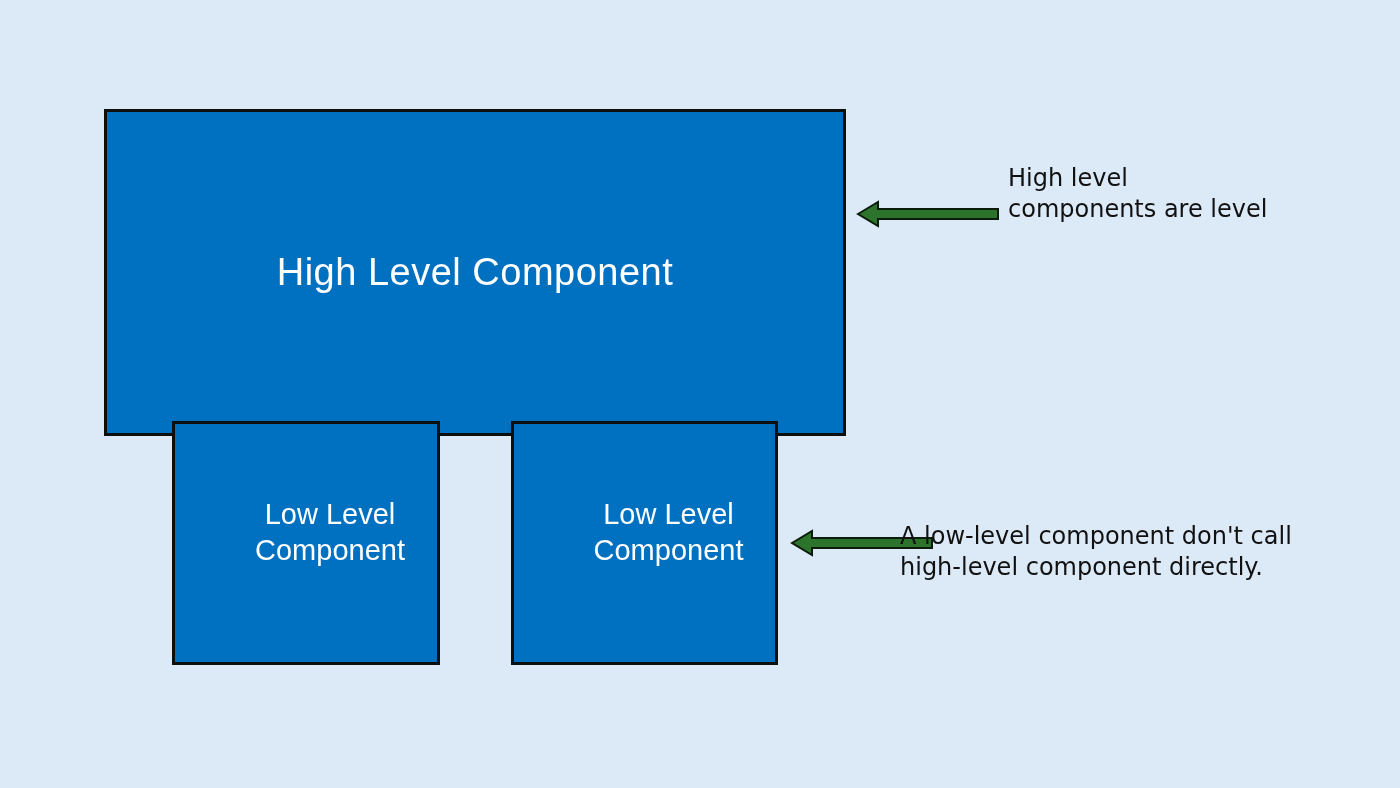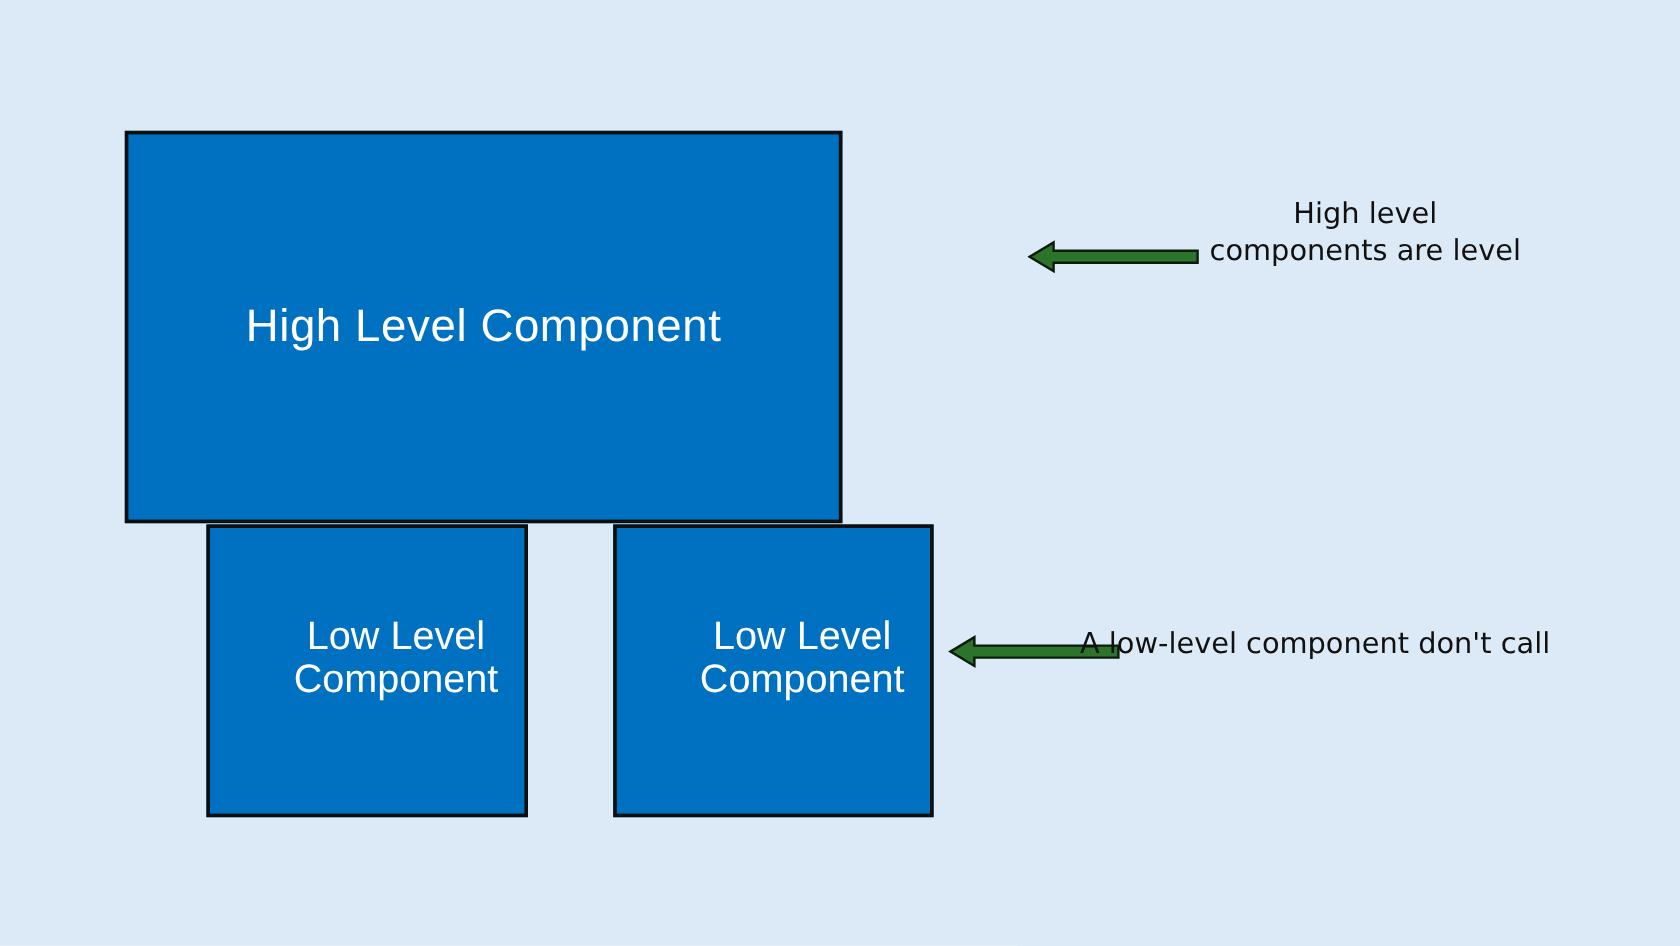--- a/index.html
+++ b/index.html
@@ -21,29 +21,29 @@
     border: 3px solid #0c0f0c;
     display: flex;
     align-items: center;
     justify-content: center;
     color: #ffffff;
     text-align: center;
   }
   .box-high {
     left: 104px;
     top: 109px;
-    width: 598px;
+    width: 742px;
     height: 327px;
     font-size: 38px;
     letter-spacing: 0.5px;
   }
   .box-low {
-    top: 437px;
+    top: 421px;
     height: 244px;
-    font-size: 33px;
+    font-size: 29px;
     line-height: 36px;
     padding-left: 48px;
   }
   .box-low-left {
     left: 172px;
     width: 268px;
   }
   .box-low-right {
     left: 511px;
     width: 267px;
@@ -66,21 +66,20 @@
     position: absolute;
     color: #111111;
     font-family: "DejaVu Sans", sans-serif;
     font-size: 24px;
     line-height: 31px;
     white-space: nowrap;
   }
   .annotation-high {
     left: 1008px;
     top: 163px;
-    text-align: center;
   }
   .annotation-low {
     left: 900px;
     top: 521px;
   }
 </style>
 </head>
 <body>
 
 <div class="canvas">
@@ -111,15 +110,16 @@
     <polygon points="0,12 20,0 20,7 140,7 140,17 20,17 20,24" fill="#2c742c" stroke="#0c1c0c" stroke-width="2" stroke-linejoin="miter"></polygon>
   </svg>
 
   <div class="annotation annotation-high">
     <div>High level</div>
     <div>components are level</div>
   </div>
 
   <div class="annotation annotation-low">
     <div>A low-level component don't call</div>
+    <div>high-level component directly.</div>
   </div>
 
 </div>
 
 </body></html>

